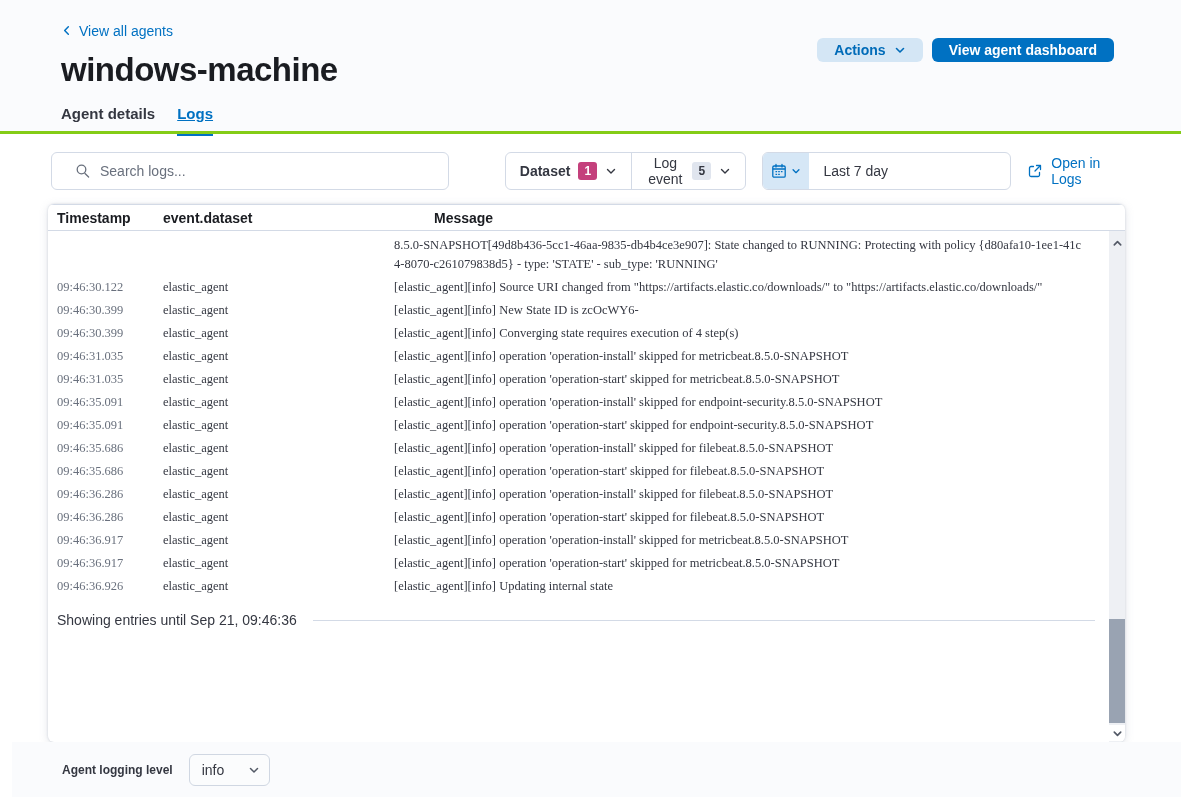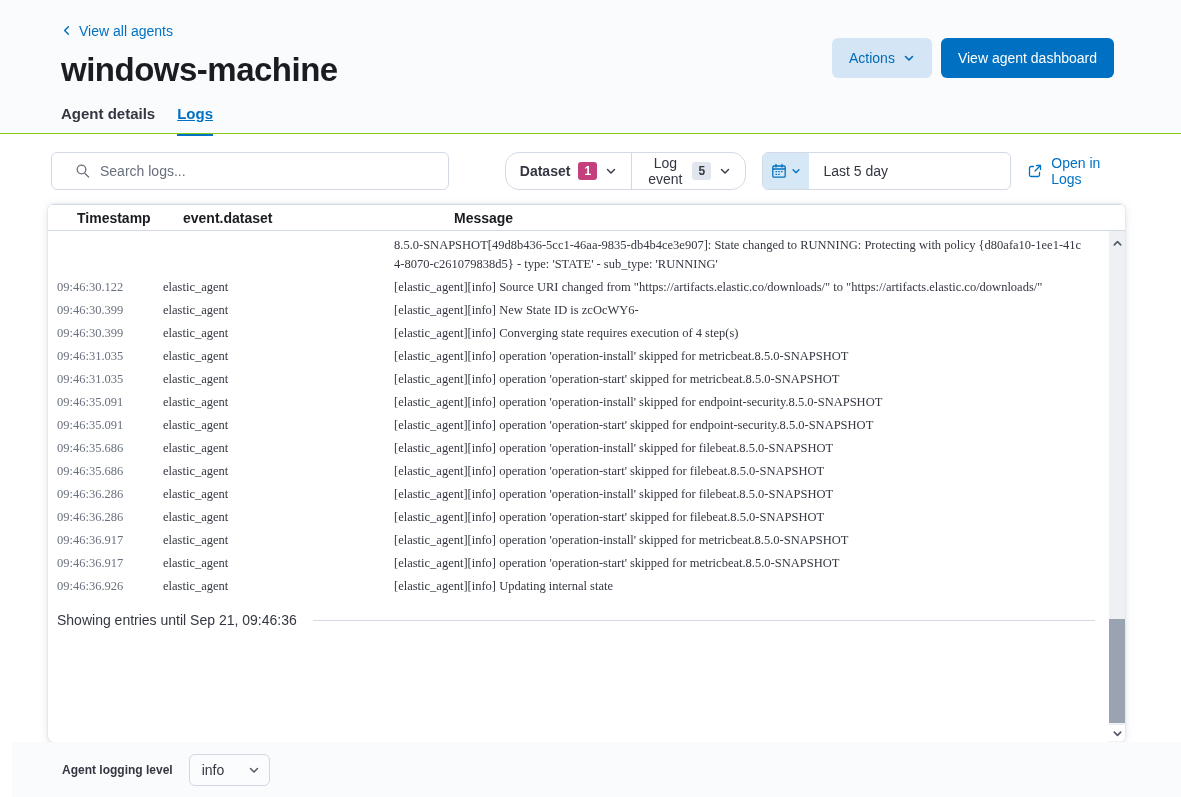--- a/index.html
+++ b/index.html
@@ -5,40 +5,40 @@
   * { box-sizing: border-box; margin: 0; padding: 0; }
   html, body { width: 1181px; height: 797px; overflow: hidden; }
   body {
     font-family: "Liberation Sans", sans-serif;
     background: #ffffff;
     color: #343741;
   }
   
   .page-header {
     background: #fafbfd;
-    border-bottom: 1px solid #84cc16;
+    border-bottom: 3px solid #84cc16;
     height: 134px;
     padding: 22px 67px 16px 61px;
     position: relative;
   }
   .back-link {
     display: inline-flex; align-items: center; gap: 7px;
     color: #0071c2; font-size: 14px; font-weight: 500;
     text-decoration: none; cursor: pointer;
   }
   .page-title {
     margin-top: 11px;
     font-size: 33px; font-weight: 700; color: #1a1c21;
     letter-spacing: -0.5px;
   }
   .header-buttons { position: absolute; top: 38px; right: 67px; display: flex; gap: 9px; }
   .btn {
-    height: 40px; border: none; border-radius: 6px;
+    height: 24px; border: none; border-radius: 6px;
     font-family: "Liberation Sans", sans-serif;
-    font-size: 14px; font-weight: 400; cursor: pointer;
+    font-size: 14px; font-weight: 700; cursor: pointer;
     display: inline-flex; align-items: center; justify-content: center; gap: 8px;
   }
   .btn-actions { background: #d4e6f5; color: #006bb8; padding: 0 17px; }
   .btn-dashboard { background: #0071c2; color: #ffffff; padding: 0 17px; }
   .tabs { display: flex; gap: 22px; margin-top: 16px; }
   .tab {
     font-size: 15px; font-weight: 700; color: #343741;
     padding-bottom: 12px; cursor: pointer;
   }
   .tab.active {
@@ -55,21 +55,21 @@
     border: 1px solid #d3dae6; border-radius: 6px;
     display: flex; align-items: center; padding: 0 23px; gap: 9px;
     color: #69707d;
   }
   .search-box input {
     border: none; outline: none; flex: 1; font-size: 14px;
     font-family: "Liberation Sans", sans-serif; color: #343741; background: transparent;
   }
   .search-box input::placeholder { color: #69707d; }
   .filter-group {
-    display: flex; height: 38px; border: 1px solid #d3dae6; border-radius: 14px;
+    display: flex; height: 38px; border: 1px solid #d3dae6; border-radius: 6px;
     background: #ffffff; overflow: hidden; margin-left: 40px;
   }
   .filter-btn {
     display: inline-flex; align-items: center; gap: 8px;
     padding: 0 14px; background: transparent; border: none; cursor: pointer;
     font-family: "Liberation Sans", sans-serif; font-size: 14px; color: #343741;
   }
   .filter-btn + .filter-btn { border-left: 1px solid #d3dae6; }
   .filter-btn .lbl-bold { font-weight: 700; }
   .badge {
@@ -100,21 +100,21 @@
     margin: 0 56px 0 48px; width: 1077px; height: 538px;
     background: #ffffff; border-radius: 6px; overflow: hidden;
     box-shadow: 0 0 2px rgba(152,162,179,0.45), 0 2px 8px rgba(152,162,179,0.3);
     display: flex; flex-direction: column;
   }
   .table-header {
     display: flex; align-items: center; height: 27px; flex: none;
     border-top: 1px solid #d3dae6; border-bottom: 1px solid #d3dae6;
     font-size: 14px; font-weight: 700; color: #1a1c21;
   }
-  .col-ts { width: 115px; flex: none; padding-left: 9px; margin-left: 20px; }
+  .col-ts { width: 115px; flex: none; padding-left: 9px; }
   .col-ds { width: 231px; flex: none; }
   .col-msg { width: 692px; flex: none; padding-left: 40px; }
   .scroll-body { position: relative; flex: 1; overflow: hidden; padding-top: 3px; }
   .log-row { display: flex; padding: 2px 0; }
   .cell {
     font-family: Liberation Serif, serif;
     font-size: 12.5px; line-height: 19px;
   }
   .cell-ts { width: 115px; flex: none; padding-left: 9px; color: #69707d; }
   .cell-ds { width: 231px; flex: none; color: #343741; }
@@ -224,21 +224,21 @@
               <path d="M5 1.5v2.6M11 1.5v2.6" stroke="currentColor" stroke-width="1.3" stroke-linecap="round"></path>
               <path d="M4.5 8.6h1.6M7.2 8.6h1.6M9.9 8.6h1.6M4.5 11.3h1.6M7.2 11.3h1.6" stroke="currentColor" stroke-width="1.2"></path>
             </svg>
         </span>
         <span class="icon">
           <svg width="10" height="10" viewBox="0 0 12 12">
               <path d="M2.5 4.5L6 8l3.5-3.5" fill="none" stroke="currentColor" stroke-width="1.6" stroke-linecap="round" stroke-linejoin="round"></path>
             </svg>
         </span>
       </button>
-      <div class="date-value">Last 5 day</div>
+      <div class="date-value">Last 7 day</div>
     </div>
 
     <a class="open-logs">
       <span class="icon">
         <svg width="16" height="16" viewBox="0 0 16 16">
             <path d="M6.5 3.5H4A1.5 1.5 0 0 0 2.5 5v7A1.5 1.5 0 0 0 4 13.5h7a1.5 1.5 0 0 0 1.5-1.5V9.5" fill="none" stroke="currentColor" stroke-width="1.3" stroke-linecap="round"></path>
             <path d="M9.5 2.5H13.5V6.5" fill="none" stroke="currentColor" stroke-width="1.3" stroke-linecap="round" stroke-linejoin="round"></path>
             <path d="M13.2 2.8L8 8" stroke="currentColor" stroke-width="1.3" stroke-linecap="round"></path>
           </svg>
       </span>

